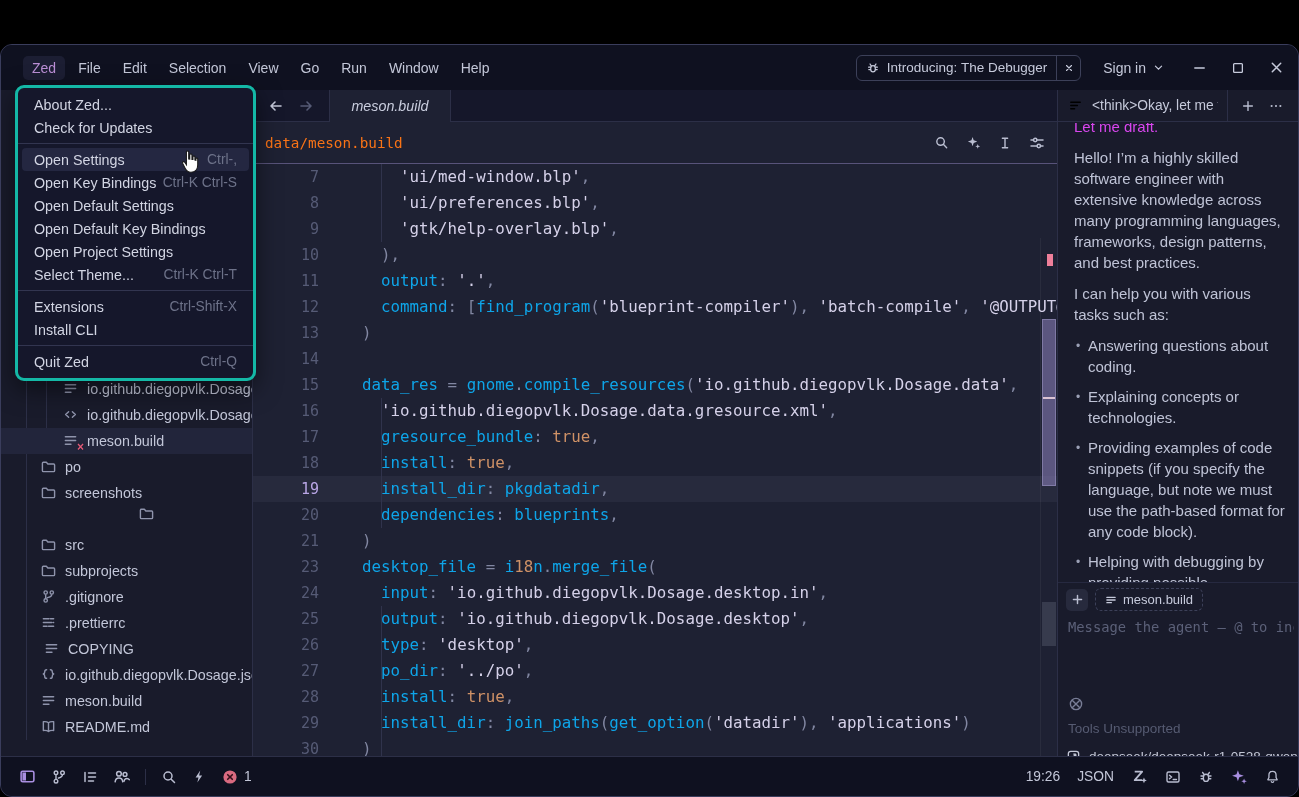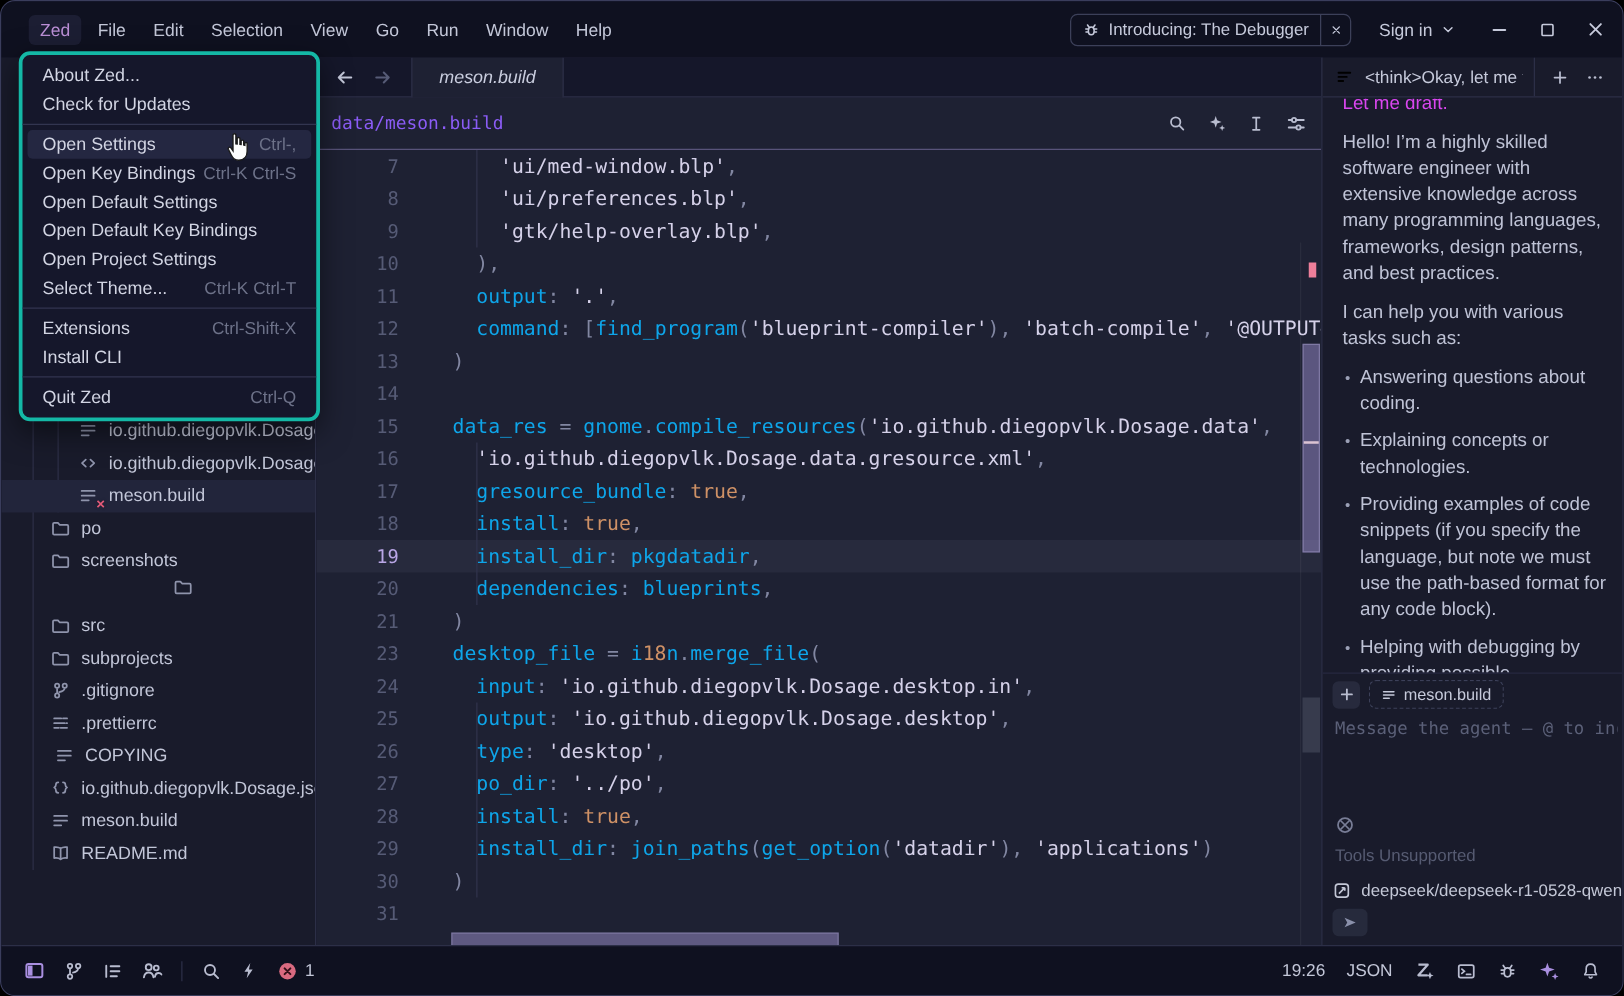--- a/index.html
+++ b/index.html
@@ -1,18 +1,18 @@
 <!DOCTYPE html>
 <html><head>
 <meta charset="utf-8">
 <style>
   * { margin:0; padding:0; box-sizing:border-box; }
   html,body { width:1299px; height:797px; background:#000; overflow:hidden; }
   body { font-family:"Liberation Sans", sans-serif; position:relative; }
-  .window { position:absolute; inset:0; background:#14162a; border:1px solid #3a3d5c; border-radius:12px; overflow:hidden; }
+  .window { position:absolute; inset:0; background:#14162a; border:1px solid #3a3d5c; border-radius:12px; overflow:hidden;margin-top:44px; }
 
   
   .titlebar { position:absolute; left:0; top:0; right:0; height:45px; background:#0f1120;
     display:flex; align-items:center; padding:0 14px 0 22px; }
   .menu-bar { display:flex; gap:4px; align-items:center; }
   .menu-item { color:#c3c7d8; font-size:14px; padding:4px 9px; border-radius:5px; }
   .menu-item.active { color:#bb8fd6; background:#1c1e33; }
   .tb-right { margin-left:auto; display:flex; align-items:center; gap:22px; }
   .banner { display:flex; align-items:center; border:1px solid #3c4059; border-radius:6px; height:26px; color:#c6cadb; font-size:13.5px; overflow:hidden; }
   .banner-main { display:flex; align-items:center; gap:7px; padding:0 9px; }
@@ -44,21 +44,21 @@
   
   .editor { position:absolute; left:252px; top:45px; width:804px; bottom:40px; background:#1e2133; overflow:hidden; }
   .tabbar { position:absolute; left:0; top:0; right:0; height:32px; background:#15172a; border-bottom:1px solid #2c2f47; display:flex; align-items:stretch; }
   .navbtns { display:flex; align-items:center; gap:8px; padding:0 12px; }
   .navbtn { width:22px; height:22px; display:flex; align-items:center; justify-content:center; color:#c3c7d8; }
   .navbtn.dim { color:#565b76; }
   .tab { width:122px; background:#1e2133; border-left:1px solid #2c2f47; border-right:1px solid #2c2f47; margin-bottom:-1px;
     display:flex; align-items:center; justify-content:center; color:#c9cdde; font-size:14.3px; font-style:italic; }
   .crumbbar { position:absolute; left:0; top:32px; right:0; height:42px; display:flex; align-items:center; padding:0 12px;
     border-bottom:1px solid rgba(136,125,180,.55); }
-  .crumb { color:#8b5cf6; font-size:14.3px; font-family:"DejaVu Sans Mono", monospace; }
+  .crumb { color:#f97316; font-size:14.3px; font-family:"DejaVu Sans Mono", monospace; }
   .crumb-actions { margin-left:auto; display:flex; gap:17px; color:#b9bdd0; }
   .code-area { position:absolute; left:0; top:74px; right:0; bottom:0; overflow:hidden;
     font-family:"DejaVu Sans Mono", monospace; font-size:15.8px; }
   .cline { height:26px; line-height:26px; display:flex; white-space:pre; }
   .cline.active { background:#272a3d; }
   .ln { width:66px; text-align:right; color:#565b76; font-size:15px; flex:none; }
   .cline.active .ln { color:#b9a6e6; }
   .ct { padding-left:43px; }
   .str { color:#d5d1e9; } .idn { color:#0ea5e9; } .pun { color:#8287a2; } .num { color:#cf9166; }
   .indent-guide { position:absolute; left:128px; width:1px; background:#30334c; }

